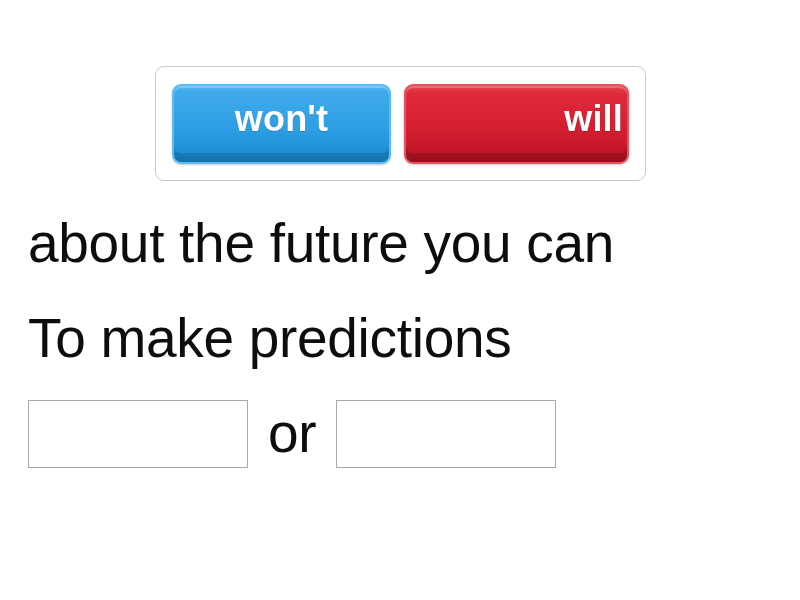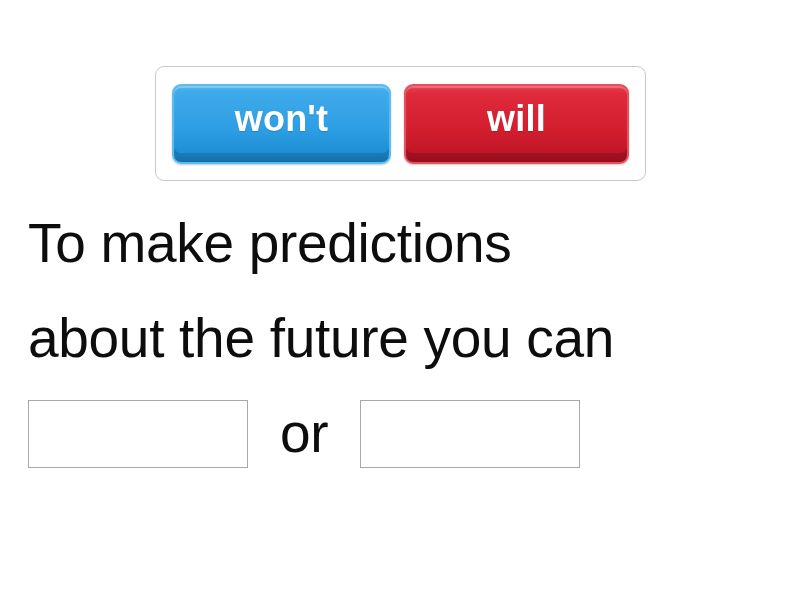--- a/index.html
+++ b/index.html
@@ -70,20 +70,21 @@
   
   .tile-red {
     width: 227px;
     margin-left: 13px;
     background: linear-gradient(to bottom, #E64250 0%, #DE2A3B 10%, #D41F30 55%, #BE1526 92%, #AE1222 100%);
     border: 2px solid #E8505D;
     box-shadow:
       inset 0 -9px 0 0 rgba(0,0,0,0.16),
       inset 0 2px 1px 0 rgba(255,255,255,0.25),
       0 1px 2px rgba(0,0,0,0.22);
+    justify-content: flex-end;
   }
 
   
   .prompt {
     position: absolute;
     left: 28px;
     top: 196px;
     width: 748px;
     font-size: 55px;
     font-weight: normal;
@@ -97,21 +98,21 @@
     white-space: nowrap;
   }
 
   .line-last {
     display: flex;
     align-items: center;
     height: 95px;
   }
 
   .word-use { margin-right: 26px; }
-  .word-or  { margin: 0 32px; text-align: center; }
+  .word-or  { margin: 0 20px; text-align: center; }
 
   .drop-zone {
     display: inline-block;
     width: 220px;
     height: 68px;
     background: #ffffff;
     border: 1px solid #a8a8a8;
     vertical-align: middle;
     flex: 0 0 auto;
   }
@@ -126,23 +127,23 @@
   </div>
 
   <div class="tile tile-red">
     <span class="tile-label">will</span>
   </div>
 
 </div>
 
 <div class="prompt">
 
+  <span class="prompt-line">about the future you can</span>
+
   <span class="prompt-line">To make predictions</span>
-
-  <span class="prompt-line">about the future you can</span>
 
   <span class="prompt-line line-last">
 
     <span class="drop-zone"></span>
 
     <span class="word-or">or</span>
 
     <span class="drop-zone"></span>
   </span>
 

